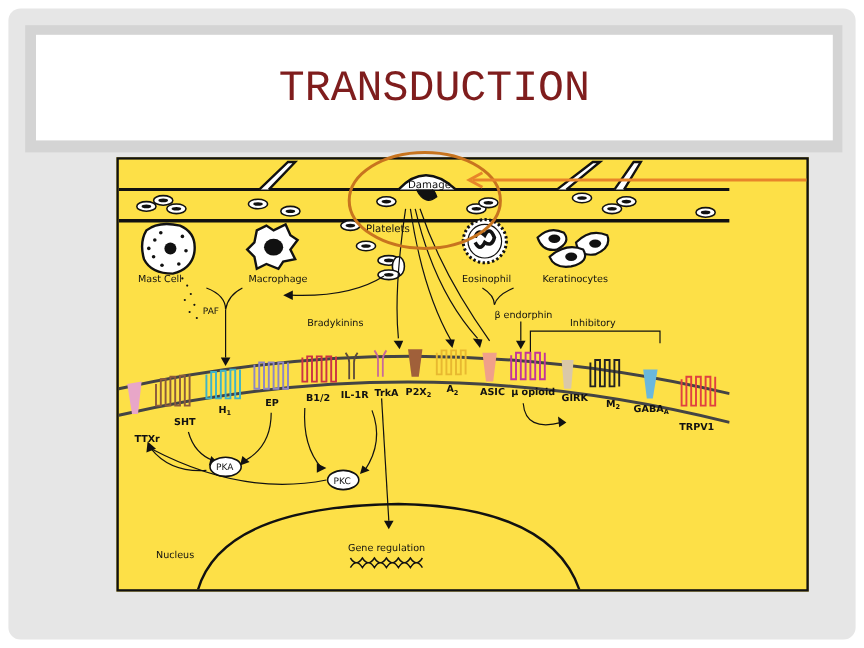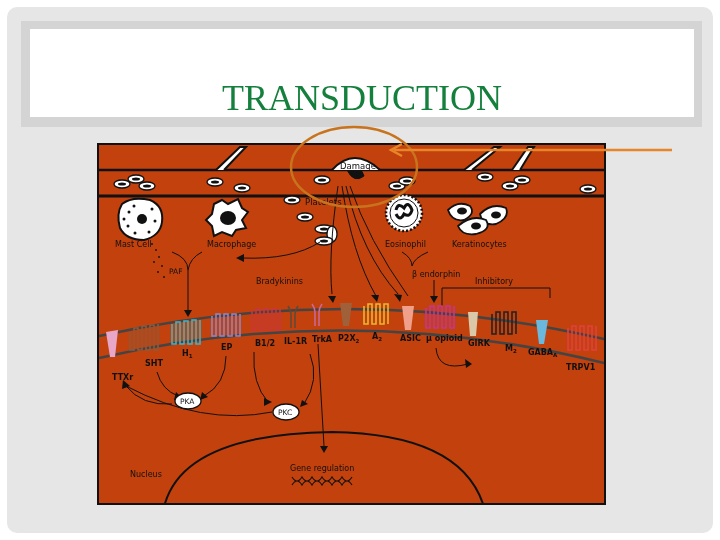--- a/index.html
+++ b/index.html
@@ -1,21 +1,21 @@
 <!DOCTYPE html>
 <html><head>
 <meta charset="utf-8">
 <style>
   html, body { margin:0; padding:0; }
   body { width:720px; height:540px; background:#ffffff; position:relative; overflow:hidden; font-family:"Liberation Sans", sans-serif; }
   .slide-panel { position:absolute; left:7px; top:7px; width:706px; height:526px; background:#e6e6e6; border-radius:10px; }
   .title-frame { position:absolute; left:21px; top:21px; width:681px; height:106px; background:#d4d4d4; }
   .title-box { position:absolute; left:30px; top:29px; width:664px; height:88px; background:#ffffff; }
-  .title { position:absolute; left:0; right:0; top:24px; text-align:center; font-family:Liberation Serif, serif; font-size:36px; letter-spacing:0px; color:#15803d;margin-top:24px; }
-  .diagram { position:absolute; left:97px; top:131px; width:509px; height:362px; background:#c2410c; border:2px solid #111; box-sizing:border-box; overflow:hidden;margin-top:12px; }
+  .title { position:absolute; left:0; right:0; top:24px; text-align:center; font-family:Liberation Mono, monospace; font-size:36px; letter-spacing:0px; color:#7f1d1d; }
+  .diagram { position:absolute; left:97px; top:131px; width:577px; height:362px; background:#fde047; border:2px solid #111; box-sizing:border-box; overflow:hidden; }
   svg text { font-family:"DejaVu Sans", sans-serif; }
   .overlay { position:absolute; left:0; top:0; width:720px; height:540px; pointer-events:none; }
 </style>
 </head>
 <body>
 
 <div class="slide-panel"></div>
 <div class="title-frame"></div>
 <div class="title-box">
   <div class="title">TRANSDUCTION</div>

